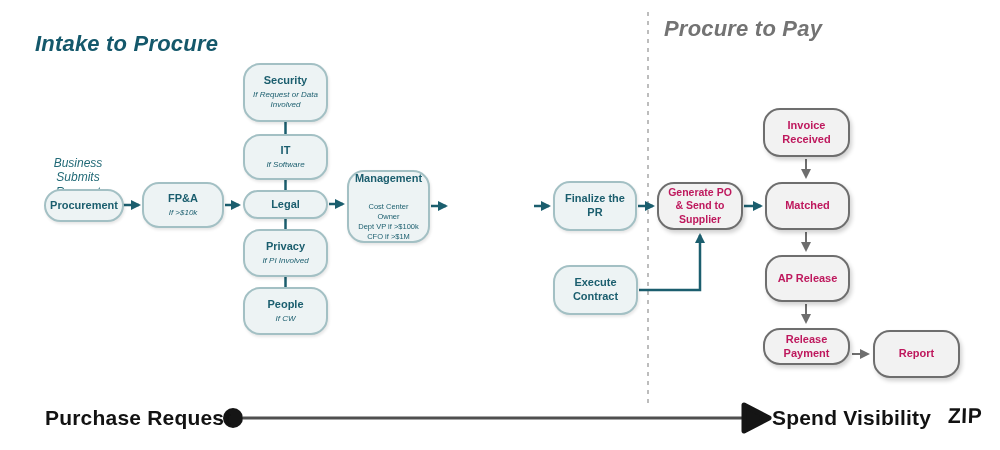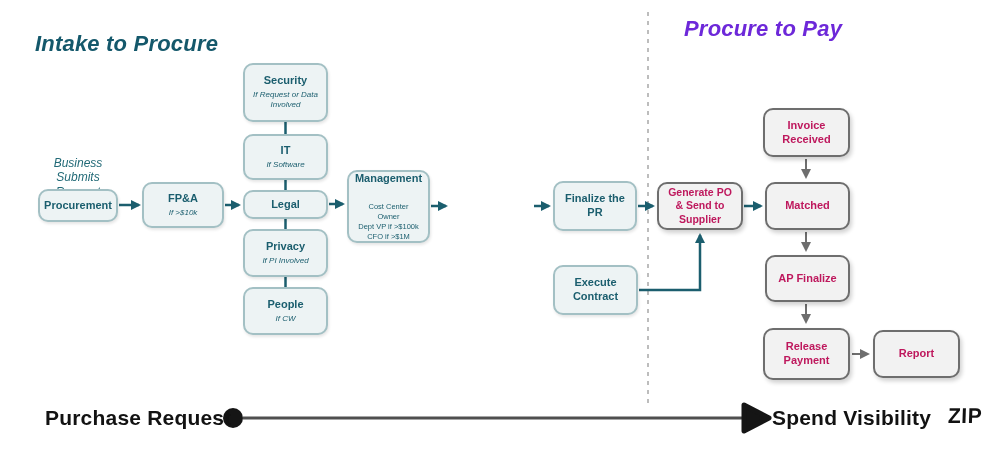--- a/index.html
+++ b/index.html
@@ -4,23 +4,23 @@
 <style>
   html,body{margin:0;padding:0;background:#fff;}
   #canvas{
     position:relative;width:1000px;height:450px;background:#ffffff;overflow:hidden;
     font-family:"Liberation Sans", sans-serif;
   }
   .section-title{
     position:absolute;font-size:22px;font-weight:bold;font-style:italic;letter-spacing:.2px;
   }
   .t-intake{left:35px;top:16px;color:#14586b;margin-top:15px;}
-  .t-p2p{left:684px;top:16px;color:#6d28d9;}
+  .t-p2p{left:664px;top:16px;color:#737373;}
   .node{
-    position:absolute;box-sizing:border-box;border-radius:10px;
+    position:absolute;box-sizing:border-box;border-radius:17px;
     display:flex;flex-direction:column;align-items:center;justify-content:center;
     text-align:center;
   }
   .teal{
     background:#edf3f4;border:2px solid #a3c0c4;color:#1b5e6e;
     box-shadow:1px 2px 3px rgba(0,0,0,.10);
   }
   .gray{
     background:#f2f2f2;border:2px solid #6e6e6e;color:#be185d;
     box-shadow:2px 3px 4px rgba(0,0,0,.18);
@@ -91,21 +91,21 @@
       <circle cx="233" cy="418" r="10" fill="#151515"></circle>
       <path d="M744,405 L769,418 L744,431 Z" fill="#151515" stroke="#151515" stroke-width="5" stroke-linejoin="round"></path>
     </g>
   </svg>
 
   <div class="section-title t-intake">Intake to Procure</div>
   <div class="section-title t-p2p">Procure to Pay</div>
 
   <div class="annotation">Business Submits Request</div>
 
-  <div class="node teal" style="left:38px;top:189px;width:80px;height:33px">
+  <div class="node teal" style="left:44px;top:189px;width:80px;height:33px">
     <div class="box-title nowrap">Procurement</div>
   </div>
 
   <div class="node teal" style="left:142px;top:182px;width:82px;height:46px">
     <div class="box-title">FP&amp;A</div>
     <div class="box-sub">If &gt;$10k</div>
   </div>
 
   <div class="node teal" style="left:243px;top:63px;width:85px;height:59px;padding:0 5px">
     <div class="box-title">Security</div>
@@ -156,24 +156,24 @@
 
   <div class="node gray" style="left:763px;top:108px;width:87px;height:49px;padding:0 14px">
     <div class="box-title">Invoice Received</div>
   </div>
 
   <div class="node gray" style="left:765px;top:182px;width:85px;height:48px">
     <div class="box-title nowrap">Matched</div>
   </div>
 
   <div class="node gray" style="left:765px;top:255px;width:85px;height:47px">
-    <div class="box-title nowrap">AP Finalize</div>
+    <div class="box-title nowrap">AP Release</div>
   </div>
 
-  <div class="node gray" style="left:763px;top:328px;width:87px;height:52px;padding:0 14px">
+  <div class="node gray" style="left:763px;top:328px;width:87px;height:37px;padding:0 14px">
     <div class="box-title">Release Payment</div>
   </div>
 
   <div class="node gray" style="left:873px;top:330px;width:87px;height:48px">
     <div class="box-title nowrap">Report</div>
   </div>
 
   <div class="timeline-label lbl-start">Purchase Request</div>
   <div class="timeline-label lbl-end">Spend Visibility</div>
   <div class="zip-logo">ZIP</div>

